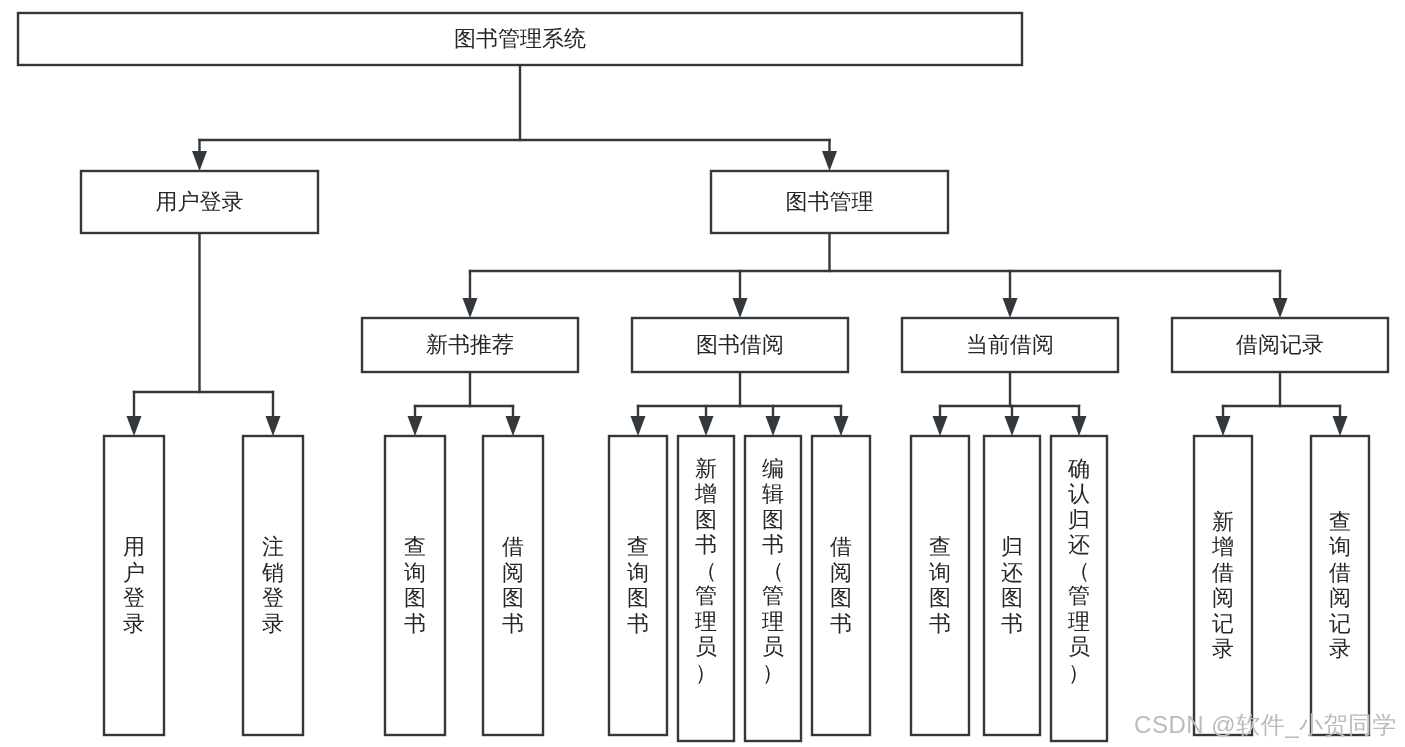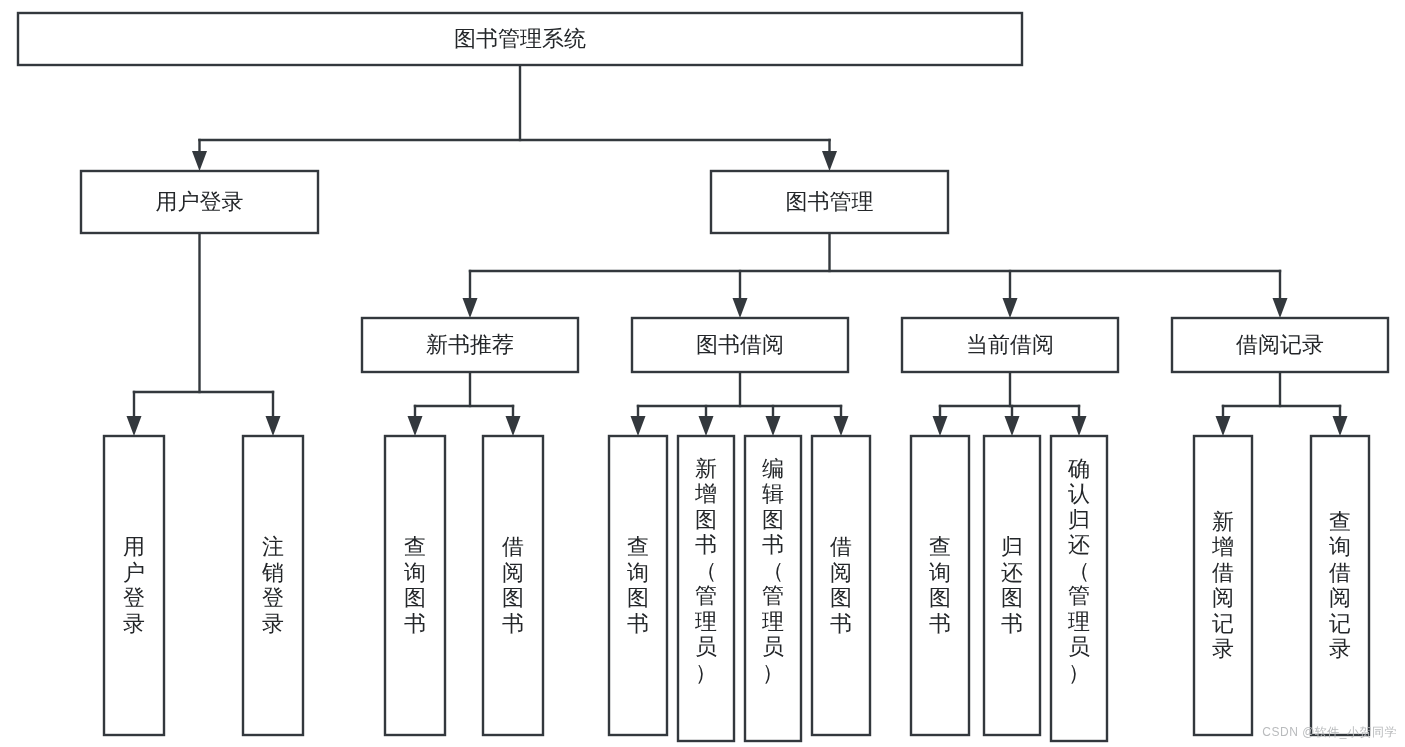--- a/index.html
+++ b/index.html
@@ -51,21 +51,21 @@
     fill: #232629;
     font-family: "Liberation Sans", "DejaVu Sans", sans-serif;
     font-size: 22px;
     text-anchor: middle;
   }
   .watermark {
     position: absolute;
     right: 8px;
     bottom: 6px;
     font-family: "Liberation Sans", "DejaVu Sans", sans-serif;
-    font-size: 12px;
+    font-size: 24px;
     color: #b9bbbd;
     letter-spacing: 0.5px;
     white-space: nowrap;
     user-select: none;
   }
 </style>
 </head>
 <body>
 
 <div id="diagram-root">

